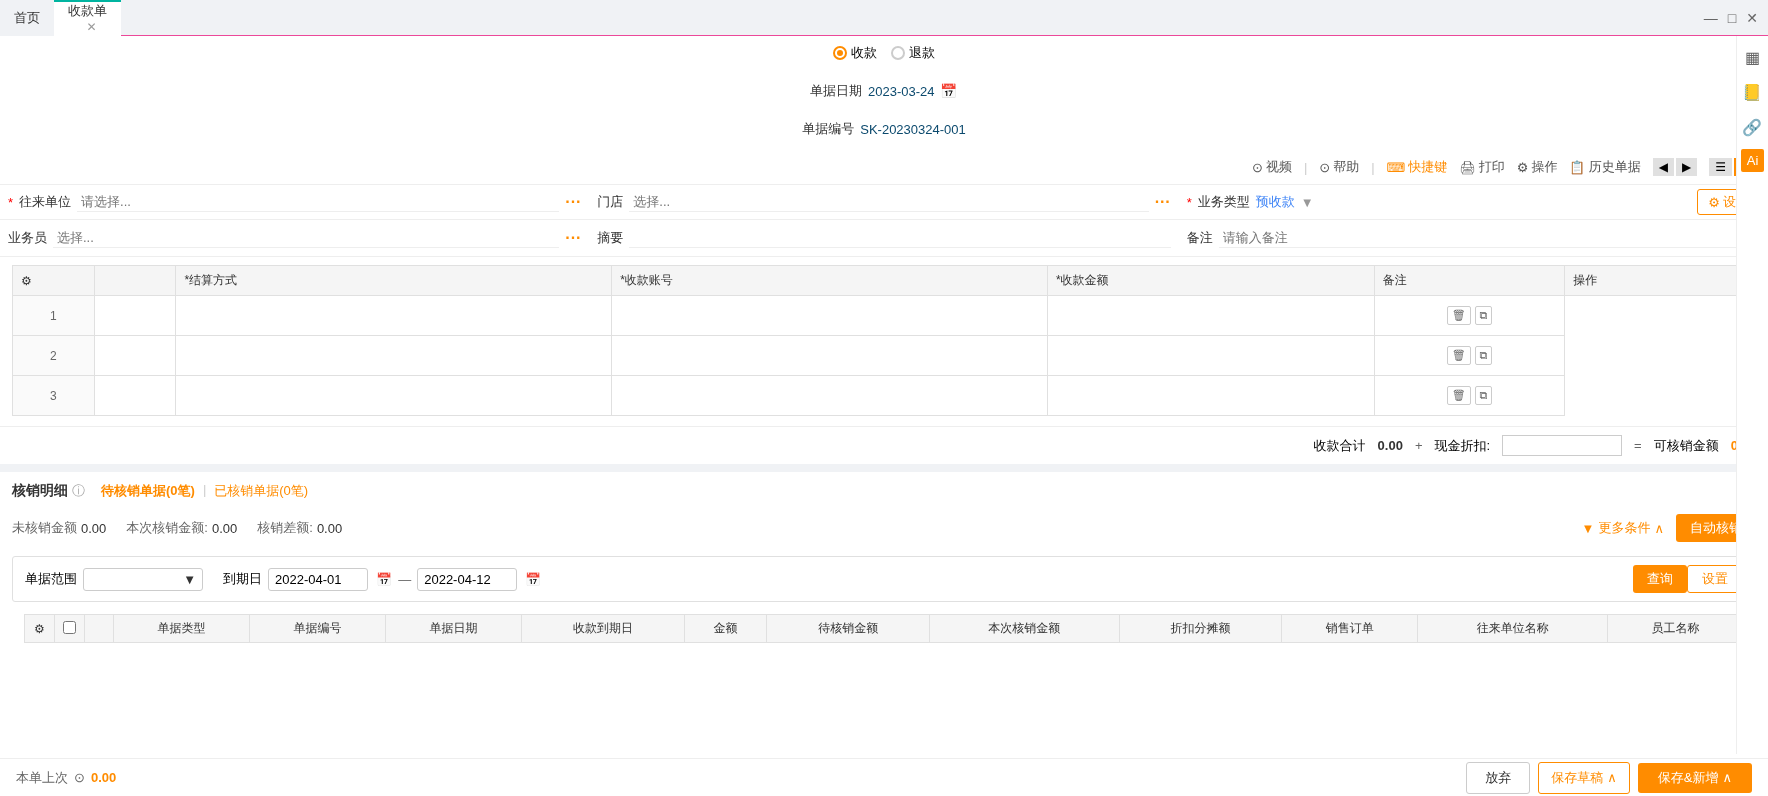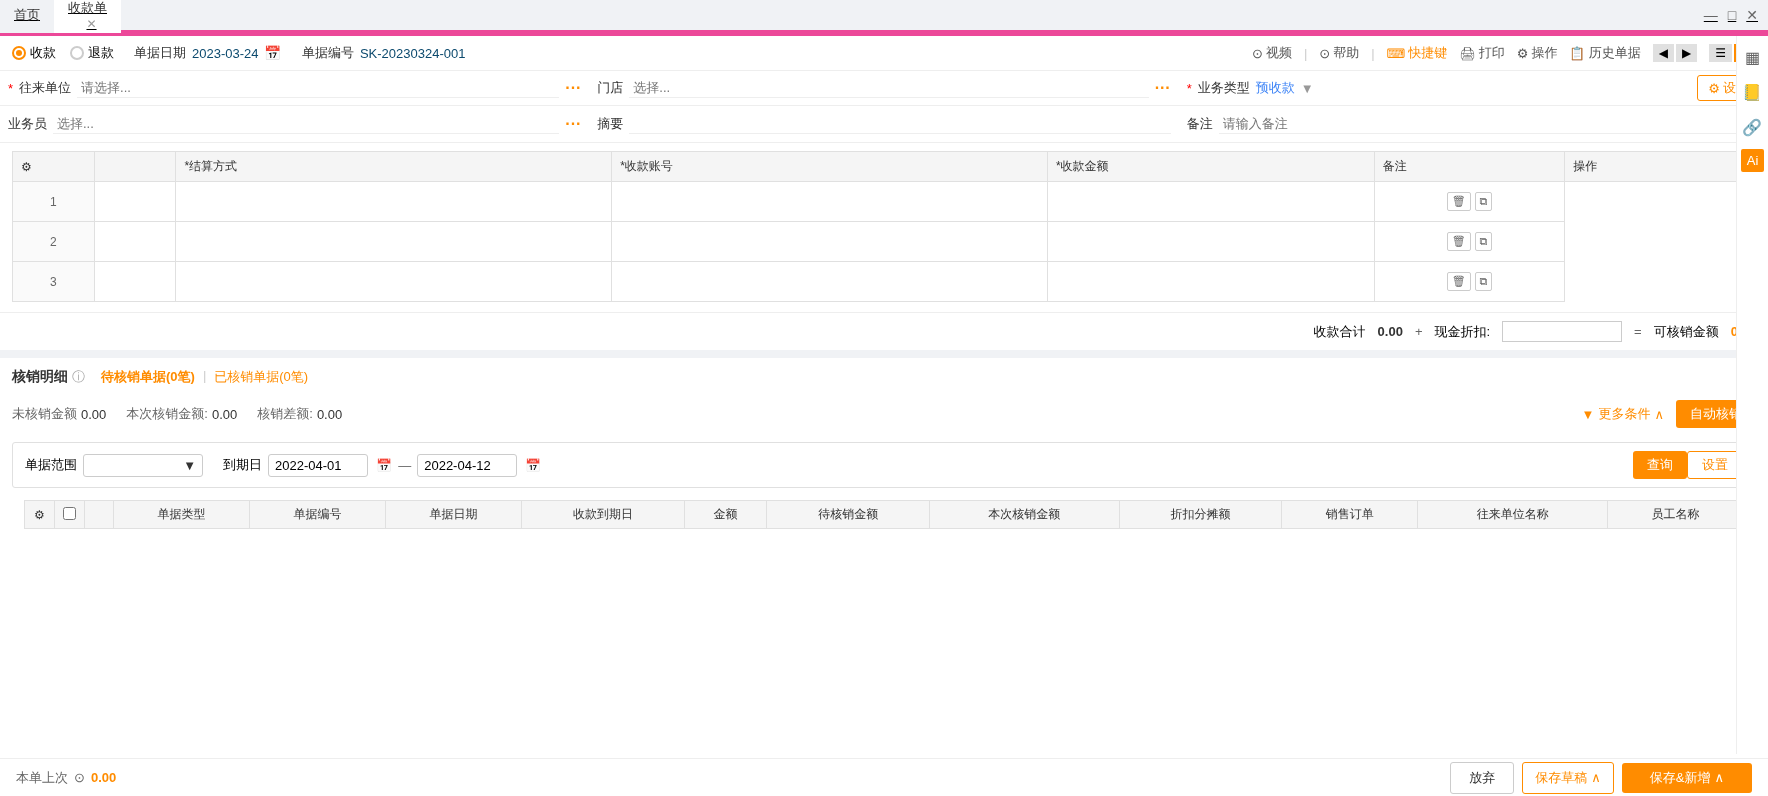--- a/index.html
+++ b/index.html
@@ -1,40 +1,39 @@
 <!DOCTYPE html>
 <html><head>
   <meta charset="utf-8">
   <style>
     * { box-sizing: border-box; margin: 0; padding: 0; font-family: 'Microsoft YaHei', Arial, sans-serif; font-size: 13px; }
     body { background: #f0f2f5; overflow: hidden; width: 1768px; height: 796px; }
 
     
     .tab-bar {
       display: flex; align-items: center; background: #f0f2f5; height: 36px;
-      border-bottom: 6px solid #ec4899;
-      text-decoration: underline;
+      border-bottom: 1px solid #ec4899;
     }
     .tab-item {
       display: flex; align-items: center; padding: 0 14px; height: 36px;
       cursor: pointer; font-size: 13px; color: #333;
     }
     .tab-item.home { background: #f0f2f5; color: #333; }
     .tab-item.active { background: #fff; color: #333; border-top: 2px solid #00b4a0; flex-direction: column; }
     .tab-item .close-x { margin-left: 8px; color: #999; font-size: 12px; cursor: pointer; }
     .window-controls { margin-left: auto; display: flex; gap: 10px; padding-right: 10px; }
     .win-btn { cursor: pointer; color: #666; font-size: 14px; }
 
     
     .main-content { background: #fff; height: calc(796px - 36px); overflow-y: auto; }
     
     
     .form-header {
       display: flex; align-items: center; padding: 8px 12px; border-bottom: 1px solid #eee;
-      background: #fff; gap: 20px;
+      background: #fff; gap: 20px; flex-direction: column;
     }
     .radio-group { display: flex; align-items: center; gap: 14px; }
     .radio-item { display: flex; align-items: center; gap: 4px; cursor: pointer; }
     .radio-dot { width: 14px; height: 14px; border-radius: 50%; border: 2px solid #ccc; display: flex; align-items: center; justify-content: center; }
     .radio-dot.checked { border-color: #ff8c00; }
     .radio-dot.checked::after { content: ''; width: 6px; height: 6px; border-radius: 50%; background: #ff8c00; }
 
     .field-group { display: flex; align-items: center; gap: 6px; }
     .field-label { color: #333; white-space: nowrap; }
     .field-value { color: #0c4a6e; }
@@ -168,21 +167,21 @@
       background: #fff; border: 1px solid #ccc; color: #333;
       padding: 6px 18px; border-radius: 3px; cursor: pointer; font-size: 13px;
     }
     .save-draft-btn {
       background: #fff; border: 1px solid #ff8c00; color: #ff8c00;
       padding: 6px 12px; border-radius: 3px; cursor: pointer; font-size: 13px;
       display: flex; align-items: center; gap: 4px;
     }
     .save-new-btn {
       background: #ff8c00; border: none; color: #fff;
-      padding: 6px 28px; border-radius: 3px; cursor: pointer; font-size: 13px;
+      padding: 6px 20px; border-radius: 3px; cursor: pointer; font-size: 13px;
       display: flex; align-items: center; gap: 4px;
     }
 
     
     .right-sidebar {
       position: fixed; right: 0; top: 36px; bottom: 42px;
       width: 32px; background: #fff; border-left: 1px solid #eee;
       display: flex; flex-direction: column; align-items: center; padding-top: 8px; gap: 8px;
     }
     .sidebar-icon { color: #666; cursor: pointer; font-size: 16px; padding: 4px; }

